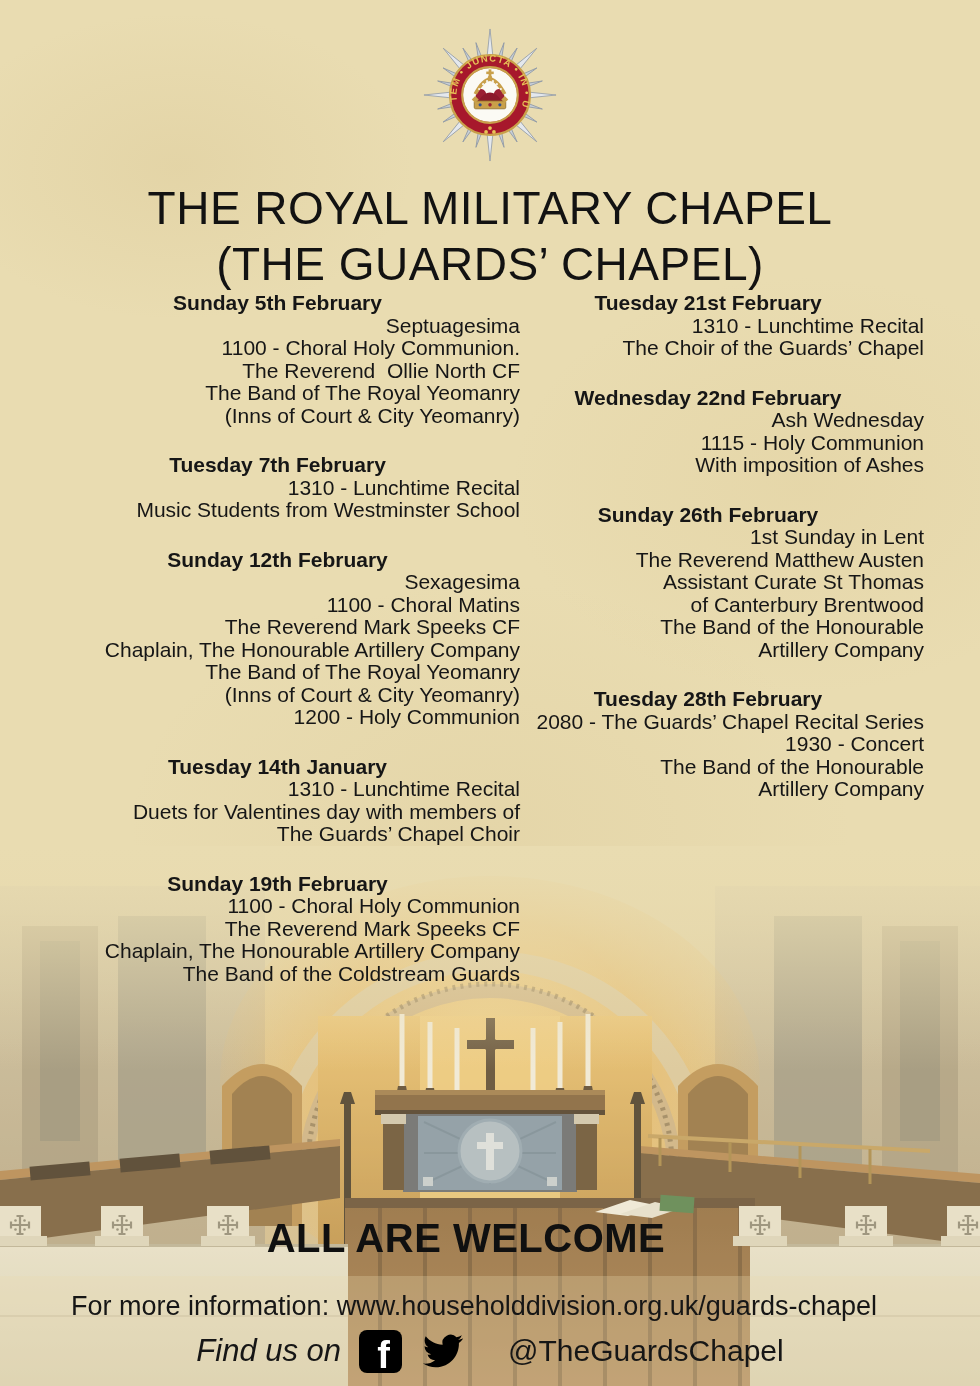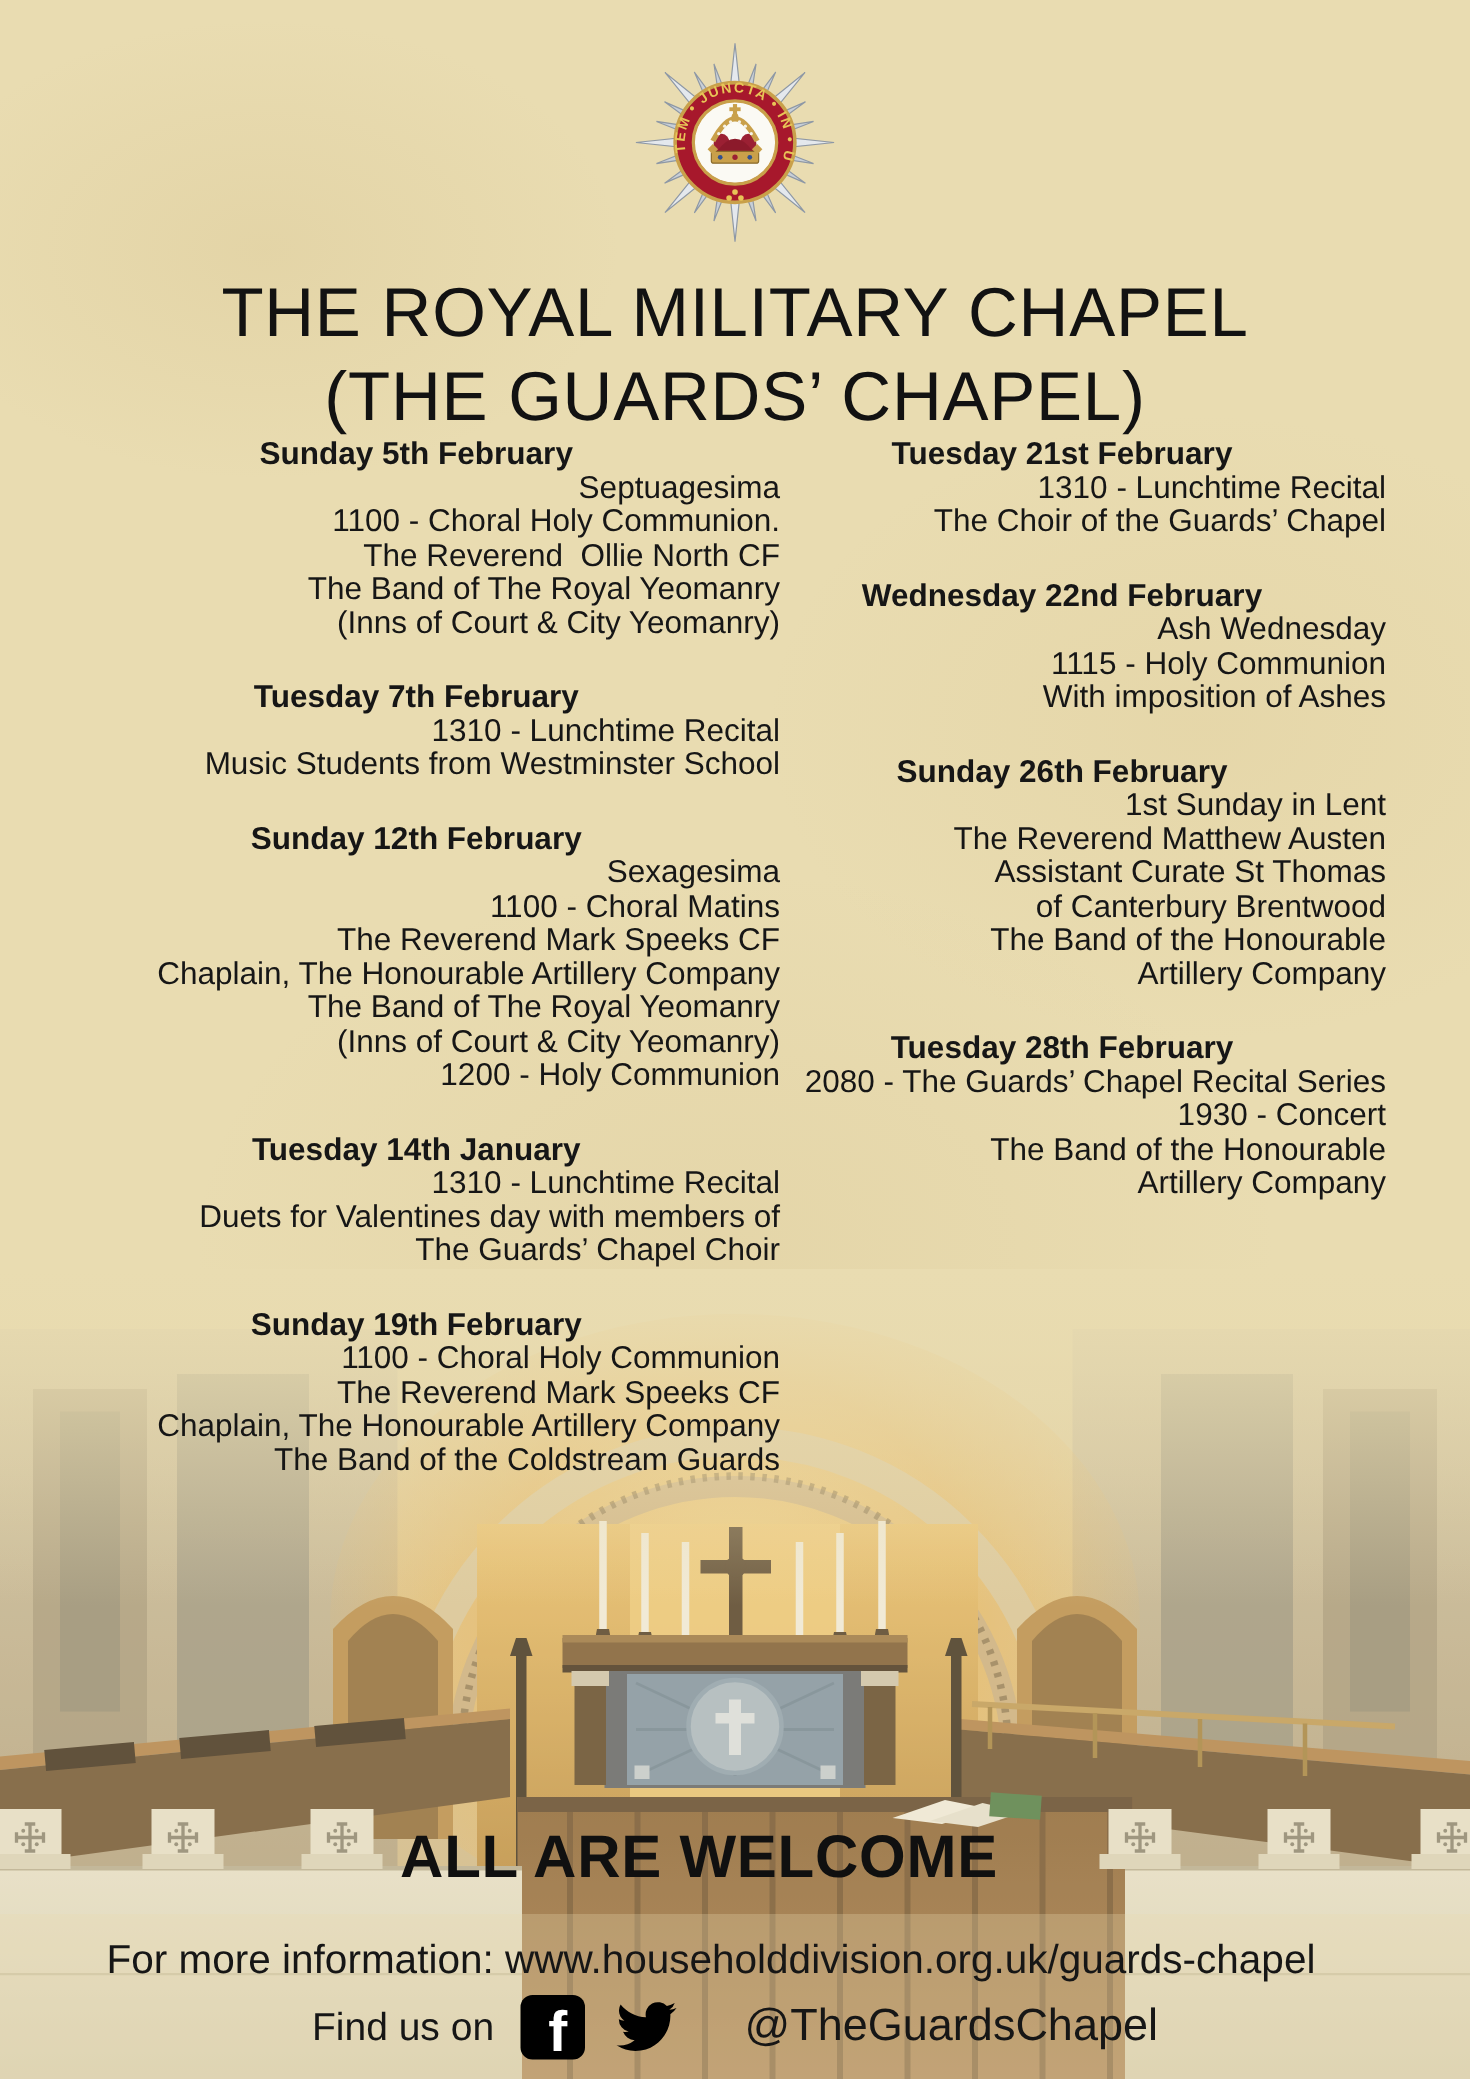--- a/index.html
+++ b/index.html
@@ -25,21 +25,21 @@
   .event-block{margin-bottom:27px;}
   .event-date{font-weight:bold;white-space:pre-wrap;}
   .event-line{white-space:pre-wrap;text-align:right;}
   .italic{}
   .footer-welcome{position:absolute;left:0;top:1216px;width:908px;text-align:center;
     font-size:40px;font-weight:bold;letter-spacing:.5px;color:#101010;margin-left:12px;}
   .footer-address{position:absolute;left:0;top:1261px;width:980px;text-align:center;font-size:27px;}
   .footer-info{position:absolute;left:0;top:1291px;width:948px;text-align:center;font-size:27px;}
   .social-row{position:absolute;left:0;top:1326px;width:980px;height:50px;
     display:flex;justify-content:center;align-items:center;gap:18px;}
-  .social-prefix{font-size:26px;}
+  .social-prefix{font-size:31px;font-style:italic;}
   .fb-icon{width:43px;height:43px;background:#000;border-radius:8px;
     display:flex;justify-content:center;align-items:flex-end;overflow:hidden;}
   .fb-icon span{color:#fff;font-size:38px;font-weight:bold;line-height:36px;transform:translateX(3px);}
   .tw-icon{width:46px;height:40px;}
   .social-handle{font-size:30px;margin-left:24px;}
 </style>
 </head>
 <body>
 
 <div class="poster">

